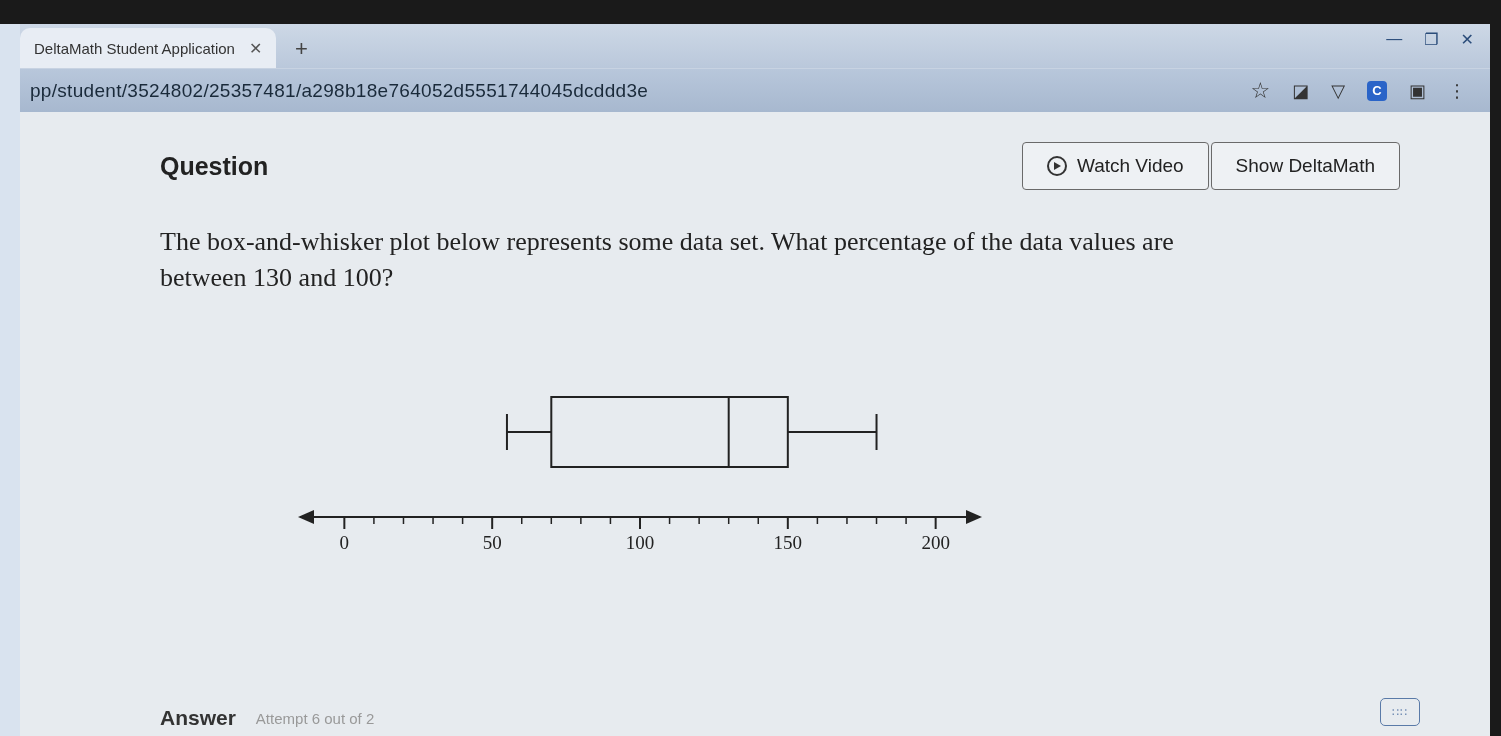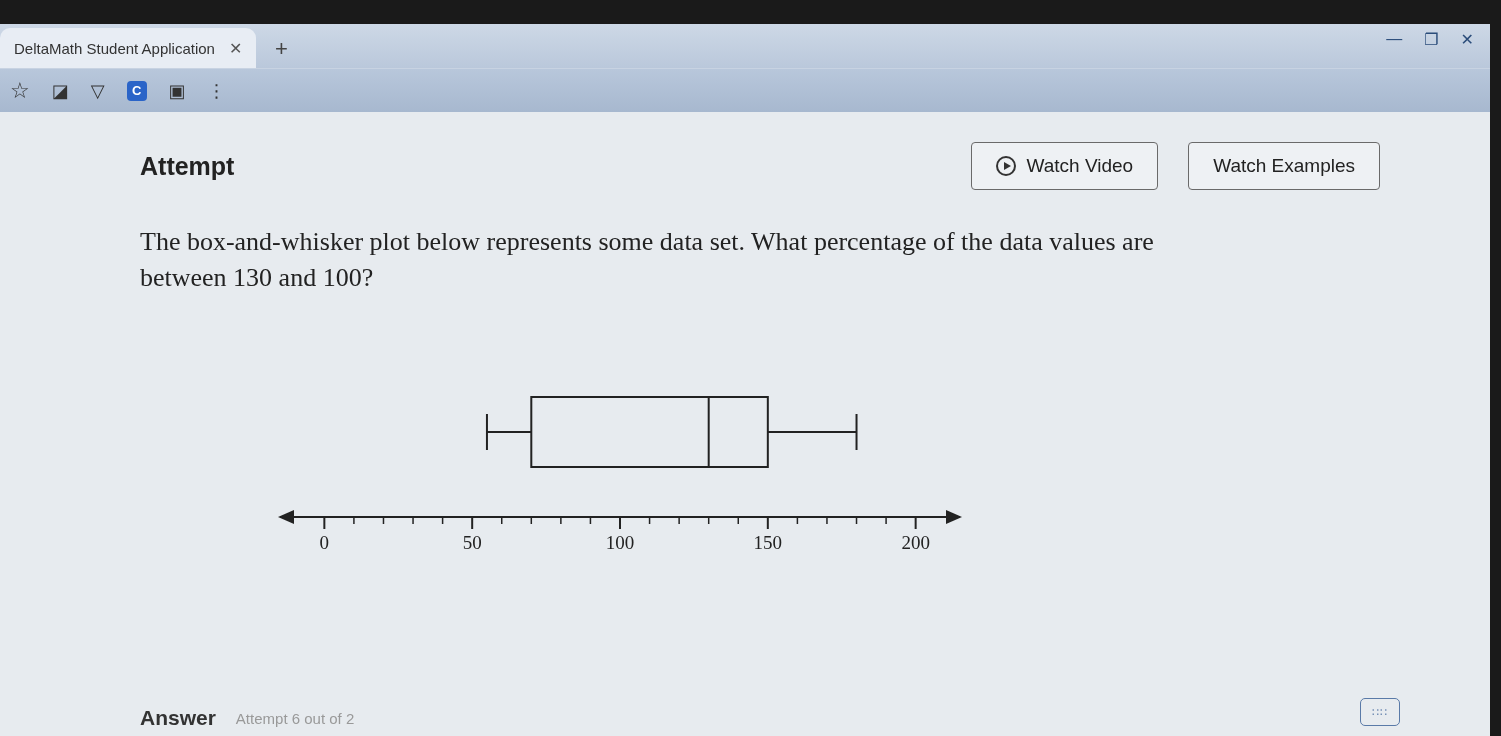--- a/index.html
+++ b/index.html
@@ -1,34 +1,34 @@
 <!DOCTYPE html>
 <html><head>
 <meta charset="utf-8">
 <style>
   * { margin:0; padding:0; box-sizing:border-box; }
   html,body { width:1501px; height:736px; font-family:Arial,Helvetica,sans-serif; background:#000; overflow:hidden; }
   .screen { position:relative; width:1501px; height:736px; background:#1a1a1a; }
-  .window { position:absolute; left:0; top:24px; width:1490px; height:712px; background:#d9e3ef; }
+  .window { position:absolute; left:0; top:24px; width:1490px; height:712px; background:#d9e3ef;padding-left:20px; }
   .tabstrip { height:44px; background:linear-gradient(#cdd8e6,#bac8db); display:flex; align-items:flex-end; padding-left:0; }
   .tab { height:40px; background:#e8edf4; border-top-left-radius:10px; border-top-right-radius:10px; display:flex; align-items:center; padding:0 14px; font-size:15px; color:#333; margin-top:4px; }
   .tab .close { margin-left:14px; font-size:16px; color:#555; cursor:pointer; }
   .newtab { width:30px; height:30px; display:flex; align-items:center; justify-content:center; font-size:22px; color:#444; margin-left:10px; margin-bottom:4px; cursor:pointer; }
   .winctrls { position:absolute; right:16px; top:6px; display:flex; gap:22px; color:#2a4c7a; font-size:16px; }
   .winctrls span { cursor:pointer; }
   .addrbar { height:44px; background:linear-gradient(#b8c7db,#a7b8cf); display:flex; align-items:center; padding:0 10px; border-top:1px solid #c8d3e2; }
   .url { flex:1; font-size:19px; color:#1a2a3a; letter-spacing:.3px; }
   .addr-icons { display:flex; align-items:center; gap:22px; color:#333; font-size:18px; padding-right:14px; }
   .addr-icons .star { font-size:22px; }
   .addr-icons .cbadge { background:#2a64c8; color:#fff; font-weight:bold; font-size:13px; width:20px; height:20px; border-radius:4px; display:flex; align-items:center; justify-content:center; }
   .content { position:relative; height:calc(100% - 88px); background:#e7ebef; }
   .card { position:absolute; left:80px; top:0; width:1360px; height:100%; background:#e7ebef; padding:30px 60px; }
   .qhdr { display:flex; align-items:center; justify-content:space-between; margin-bottom:34px; }
   .qtitle { font-size:25px; font-weight:bold; color:#222; }
-  .qbtns { display:flex; gap:30px; }
+  .qbtns { display:flex; gap:2px; }
   .btn { border:1.5px solid #6a6a6a; background:#eef1f4; padding:12px 24px; font-size:19px; color:#222; border-radius:4px; display:flex; align-items:center; gap:10px; cursor:pointer; }
   .btn .playring { width:20px; height:20px; border:2px solid #333; border-radius:50%; display:flex; align-items:center; justify-content:center; }
   .btn .playring::after { content:""; width:0; height:0; border-left:7px solid #333; border-top:4px solid transparent; border-bottom:4px solid transparent; margin-left:2px; }
   .qtext { font-family:Georgia,'Times New Roman',serif; font-size:26px; color:#222; line-height:1.4; margin-bottom:40px; max-width:1100px; }
   .plotwrap { width:760px; margin-left:100px; }
   .answerrow { position:absolute; bottom:6px; left:60px; display:flex; align-items:center; gap:20px; color:#555;justify-content:center; }
   .answerlbl { font-size:21px; font-weight:bold; color:#333; }
   .attempt { font-size:15px; color:#999; }
   .keybadge { position:absolute; right:40px; bottom:10px; width:40px; height:28px; border:1.5px solid #5a7aa8; border-radius:5px; display:flex; align-items:center; justify-content:center; color:#5a7aa8; font-size:11px; letter-spacing:1px; }
   svg text { font-family:Georgia,'Times New Roman',serif; }
@@ -46,42 +46,43 @@
       </div>
       <div class="newtab">+</div>
       <div class="winctrls">
         <span>―</span>
         <span>❐</span>
         <span>✕</span>
       </div>
     </div>
 
     <div class="addrbar">
+      <div class="url">pp/student/3524802/25357481/a298b18e764052d5551744045dcddd3e</div>
       <div class="addr-icons">
         <span class="star">☆</span>
         <span>◪</span>
         <span>▽</span>
         <span class="cbadge">C</span>
         <span>▣</span>
         <span>⋮</span>
       </div>
     </div>
 
     <div class="content">
       <div class="card">
 
         <div class="qhdr">
-          <div class="qtitle">Attempt</div>
+          <div class="qtitle">Question</div>
           <div class="qbtns">
             <div class="btn">
               <span class="playring"></span>
               <span>Watch Video</span>
             </div>
             <div class="btn">
-              <span>Watch Examples</span>
+              <span>Show DeltaMath</span>
             </div>
           </div>
         </div>
 
         <div class="qtext">The box-and-whisker plot below represents some data set. What percentage of the data values are between 130 and 100?</div>
 
         <div class="plotwrap">
           <svg id="boxsvg" width="760" height="250">
               <line x1="40" y1="180" x2="720" y2="180" stroke="#222" stroke-width="2"></line>
               <polygon points="38,180 54,173 54,187" fill="#222"></polygon>

